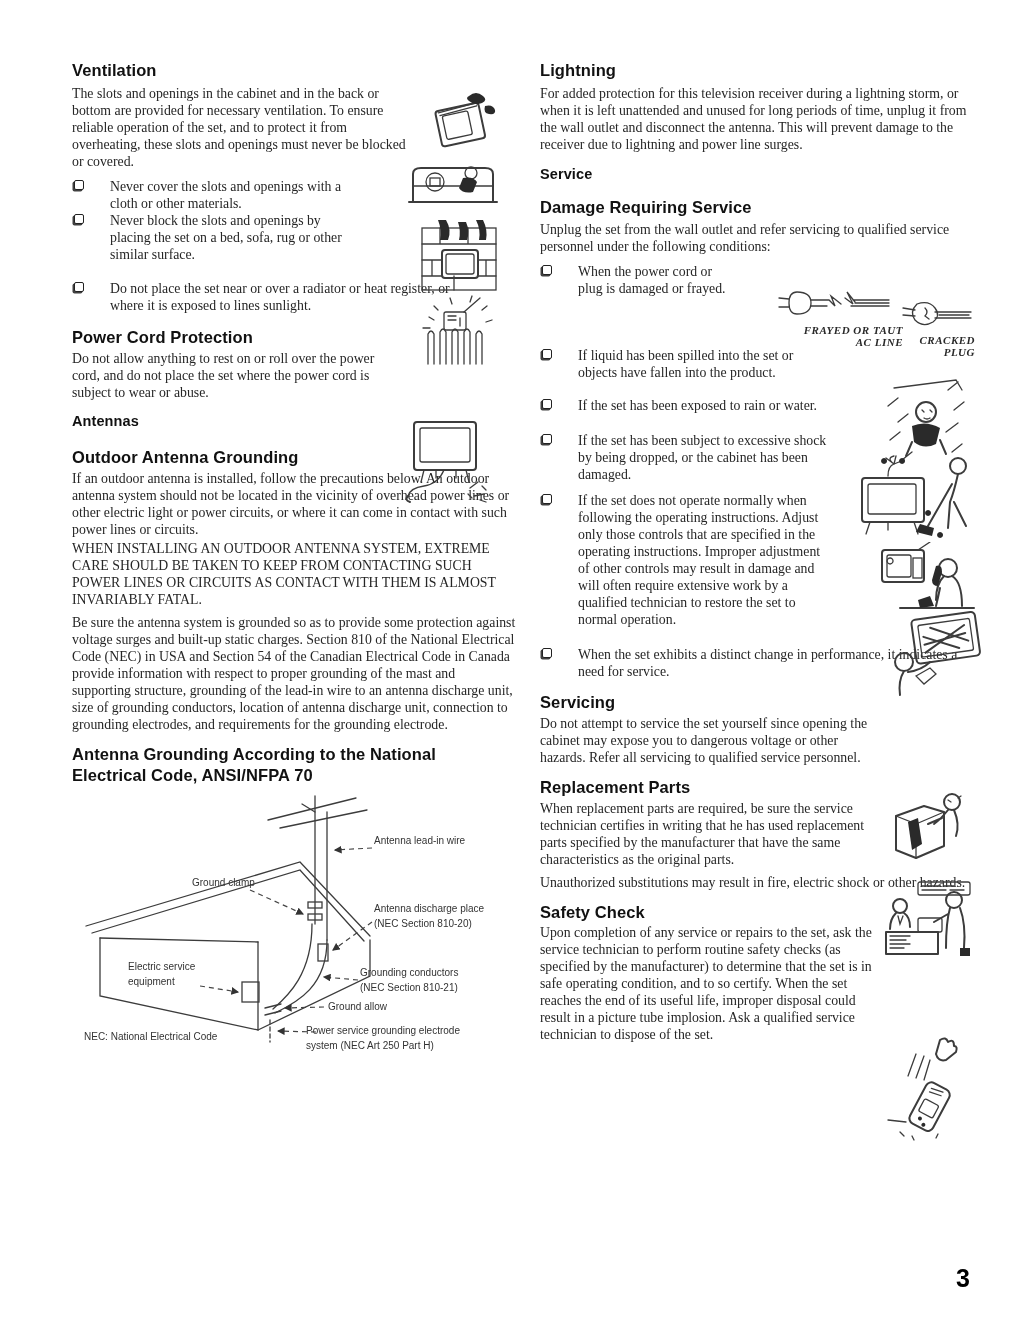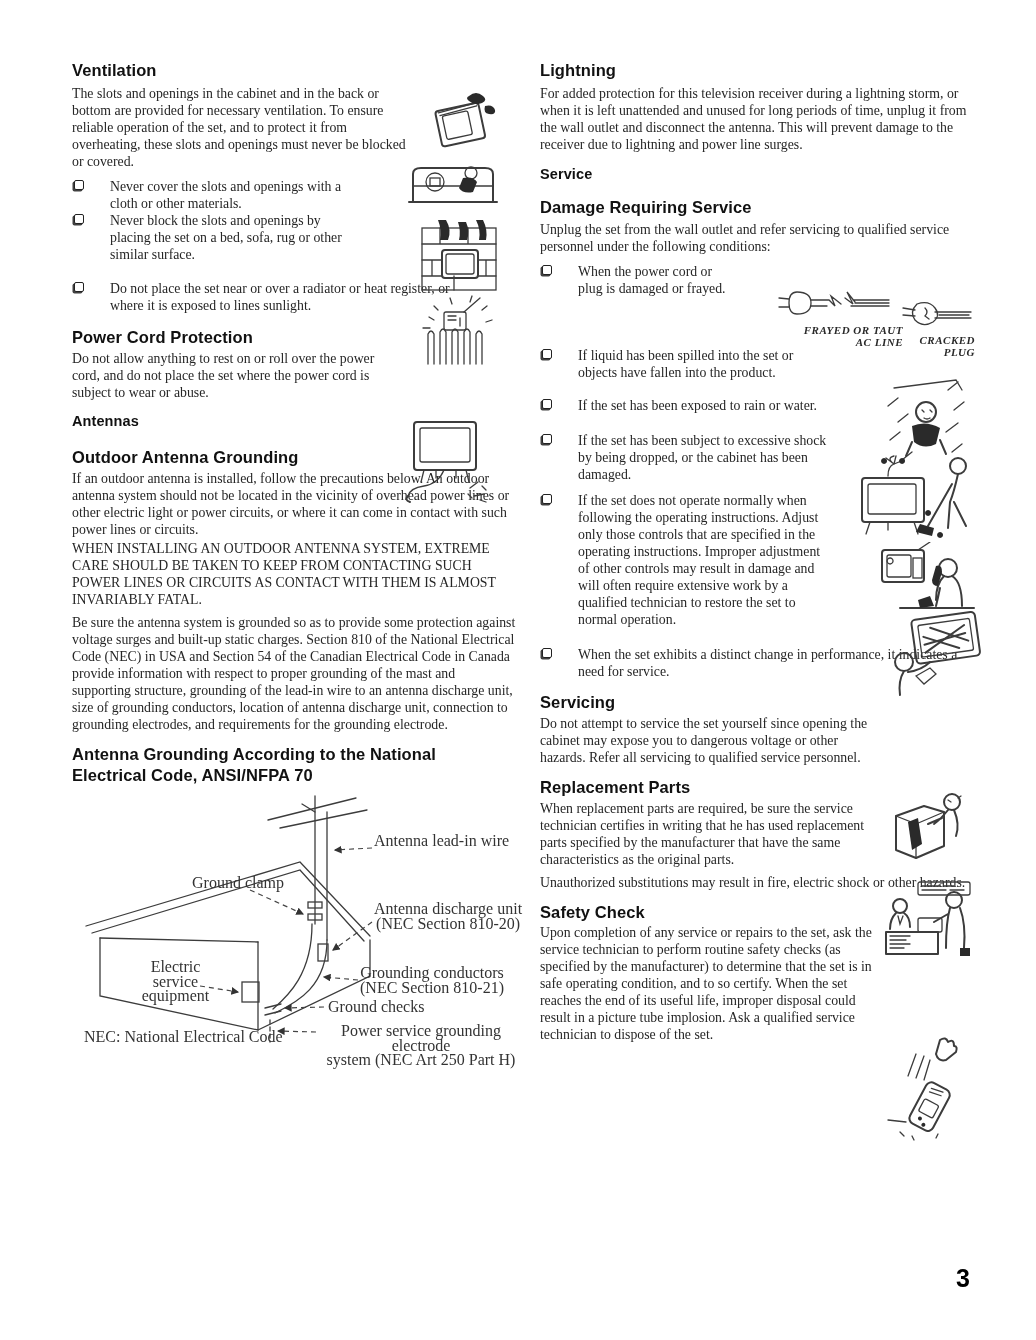--- a/index.html
+++ b/index.html
@@ -42,22 +42,22 @@
   .ink { fill:#2a2a2a; stroke:none; }
 
   .plug-cap {
     position:absolute; font-family:"Liberation Serif", serif; font-style:italic;
     font-weight:bold; font-size:11px; line-height:12px; color:#2a2a2a; letter-spacing:.5px;
     text-align:right; white-space:pre-line;
   }
 
   .diagram { position:relative; width:452px; height:272px; }
   .dlabel {
-    position:absolute; font-family:Liberation Serif, serif;
-    font-size:16px; line-height:14.5px; color:#333;text-align:center;
+    position:absolute; font-family:Liberation Sans, sans-serif;
+    font-size:10px; line-height:14.5px; color:#333;
   }
   .page-num {
     position:absolute; right:66px; top:1264px;
     font-family:"Liberation Sans", sans-serif; font-weight:bold;
     font-size:25px; color:#000;
   }
 
   
   .mb5{margin-bottom:5px}.mb8{margin-bottom:8px}.mb12{margin-bottom:12px}
   .mt2{margin-top:2px}.mt3{margin-top:3px}.mt4{margin-top:4px}.mt6{margin-top:6px}
@@ -148,30 +148,30 @@
           <line x1="300" y1="132" x2="261" y2="160" marker-end="url(#ah)"></line>
           <line x1="128" y1="196" x2="166" y2="202" marker-end="url(#ah)"></line>
           <line x1="286" y1="190" x2="252" y2="187" marker-end="url(#ah)"></line>
           <line x1="252" y1="217" x2="213" y2="218" marker-end="url(#ah)"></line>
           <line x1="244" y1="242" x2="206" y2="241" marker-end="url(#ah)"></line>
         </g>
       </svg>
       <div class="dlabel" style="left:302px;top:44px">Antenna lead-in wire</div>
       <div class="dlabel" style="left:120px;top:86px">Ground clamp</div>
       <div class="dlabel" style="left:302px;top:112px">
-        <span>Antenna discharge unit</span><br>
+        <span>Antenna discharge place</span><br>
         <span>(NEC Section 810-20)</span>
       </div>
       <div class="dlabel" style="left:56px;top:170px;width:95px">Electric service equipment</div>
       <div class="dlabel" style="left:288px;top:176px">
         <span>Grounding conductors</span><br>
         <span>(NEC Section 810-21)</span>
       </div>
-      <div class="dlabel" style="left:256px;top:210px">Ground checks</div>
-      <div class="dlabel" style="left:246px;top:234px">
+      <div class="dlabel" style="left:256px;top:210px">Ground allow</div>
+      <div class="dlabel" style="left:234px;top:234px">
         <span>Power service grounding electrode</span><br>
         <span>system (NEC Art 250 Part H)</span>
       </div>
       <div class="dlabel" style="left:12px;top:240px">NEC: National Electrical Code</div>
     </div>
 
     <div class="ill" style="left:353px;top:30px">
       <svg width="76" height="66" viewBox="0 0 76 66">
         <g transform="rotate(-12 38 33)">
           <rect class="sketch" x="13" y="16" width="44" height="36" rx="3"></rect>

